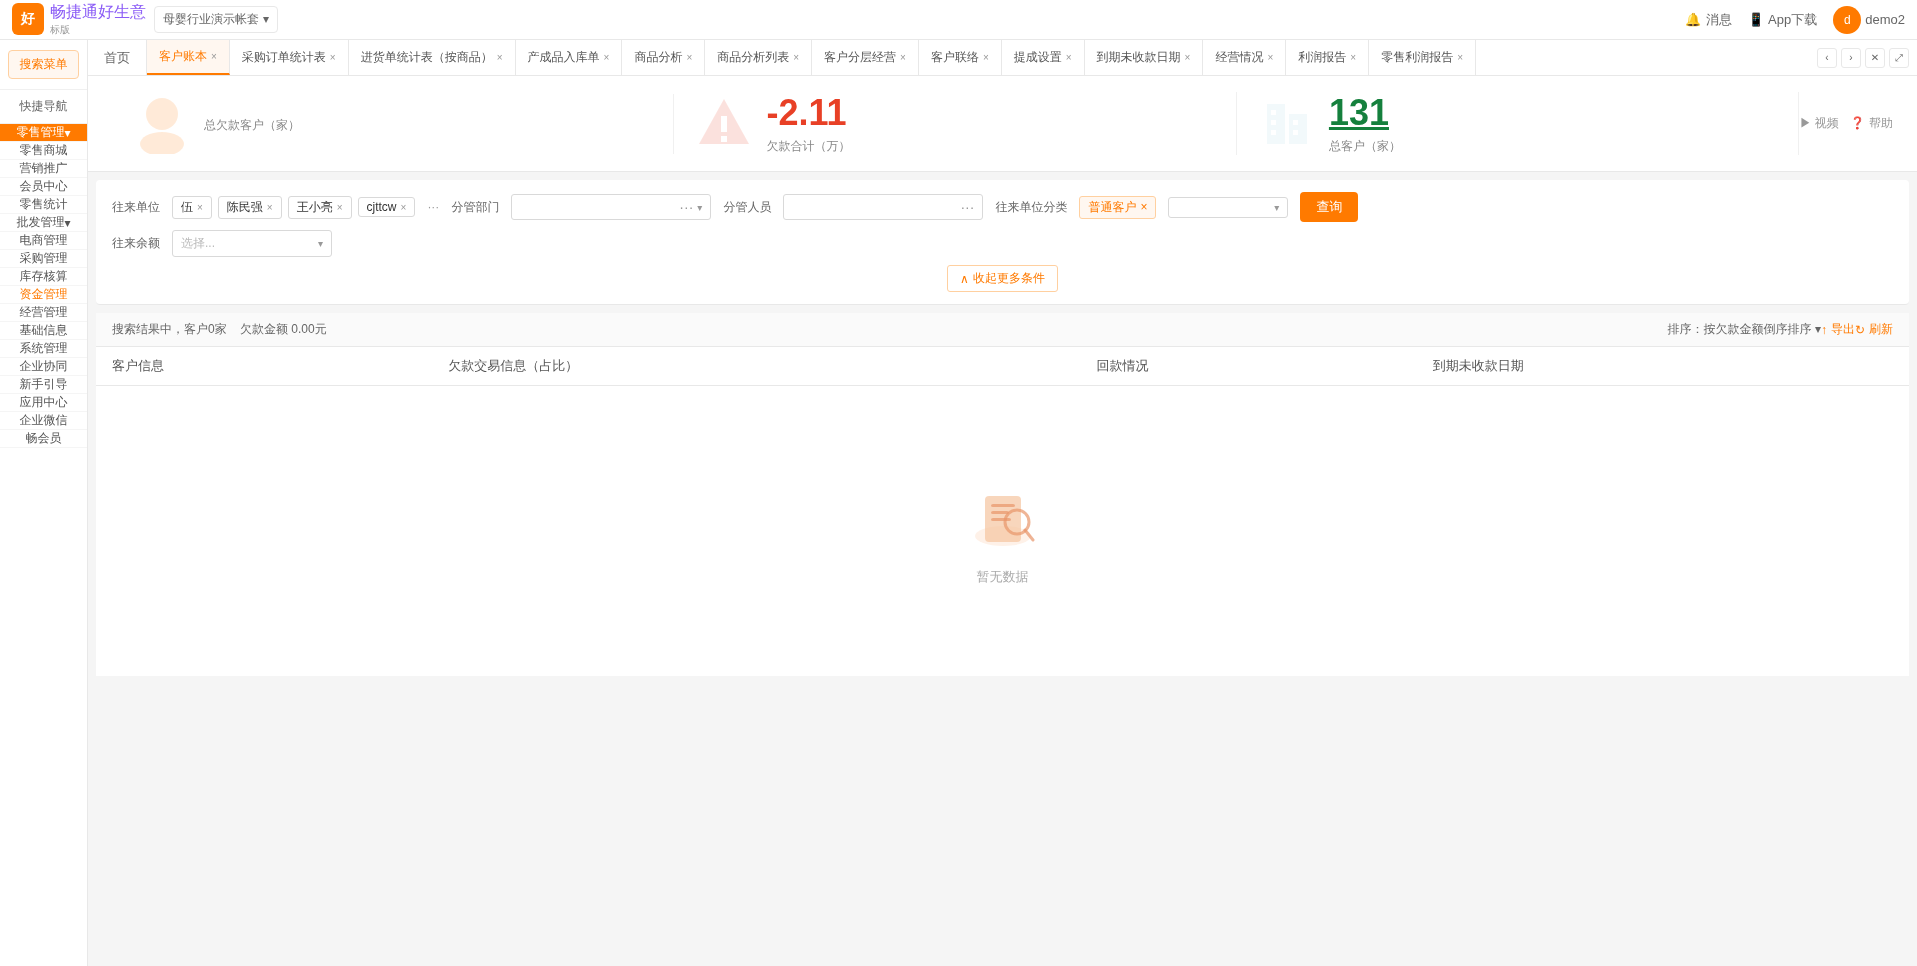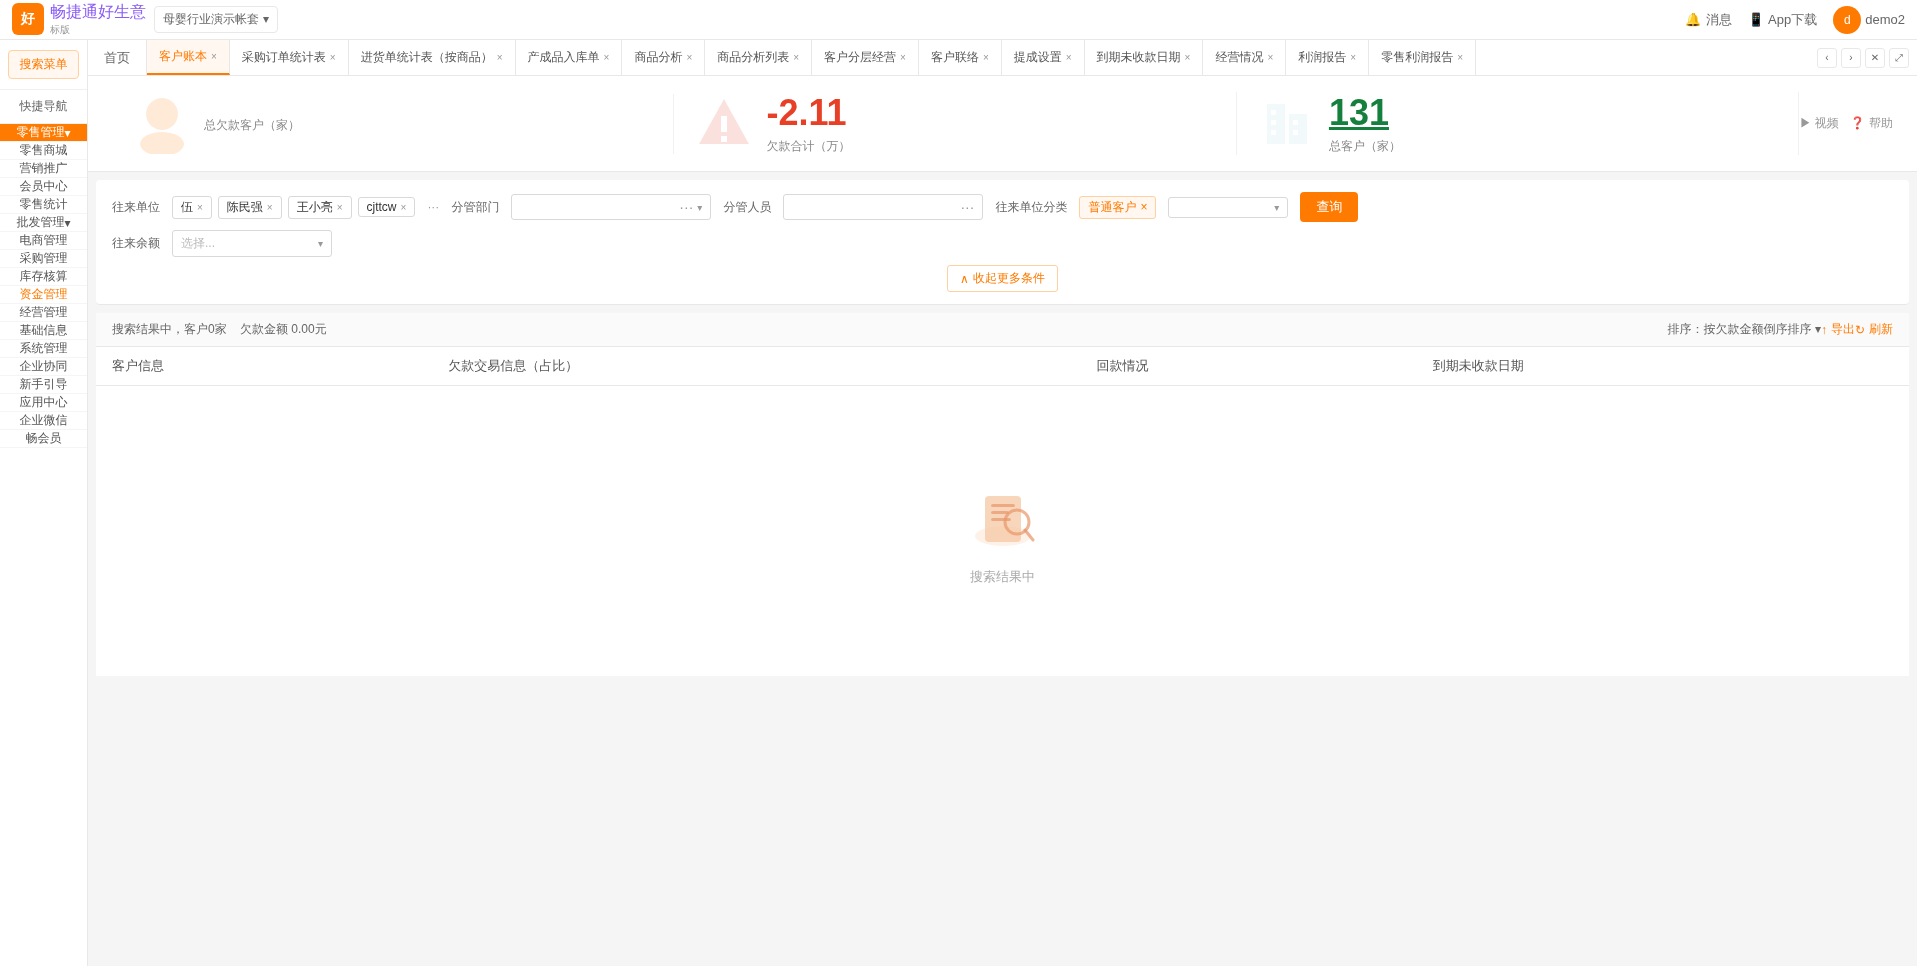--- a/index.html
+++ b/index.html
@@ -435,21 +435,21 @@
                       <ellipse cx="40" cy="60" rx="28" ry="10" fill="#fde8d8" opacity="0.6"></ellipse>
                       <rect x="22" y="20" width="36" height="46" rx="4" fill="#f5c4a0" opacity="0.7"></rect>
                       <rect x="28" y="28" width="24" height="3" rx="2" fill="#e8956a" opacity="0.7"></rect>
                       <rect x="28" y="35" width="18" height="3" rx="2" fill="#e8956a" opacity="0.7"></rect>
                       <rect x="28" y="42" width="20" height="3" rx="2" fill="#e8956a" opacity="0.7"></rect>
 
                       <circle cx="54" cy="46" r="12" fill="none" stroke="#e8956a" stroke-width="3" opacity="0.7"></circle>
                       <line x1="62" y1="54" x2="70" y2="64" stroke="#e8956a" stroke-width="3" stroke-linecap="round" opacity="0.7"></line>
                     </svg>
                   </div>
-                  <div class="empty-text">搜索结果中</div>
+                  <div class="empty-text">暂无数据</div>
                 </div>
               </td>
             </tr>
           </tbody>
         </table>
       </div>
 
     </div>
   </div>
 </div>

